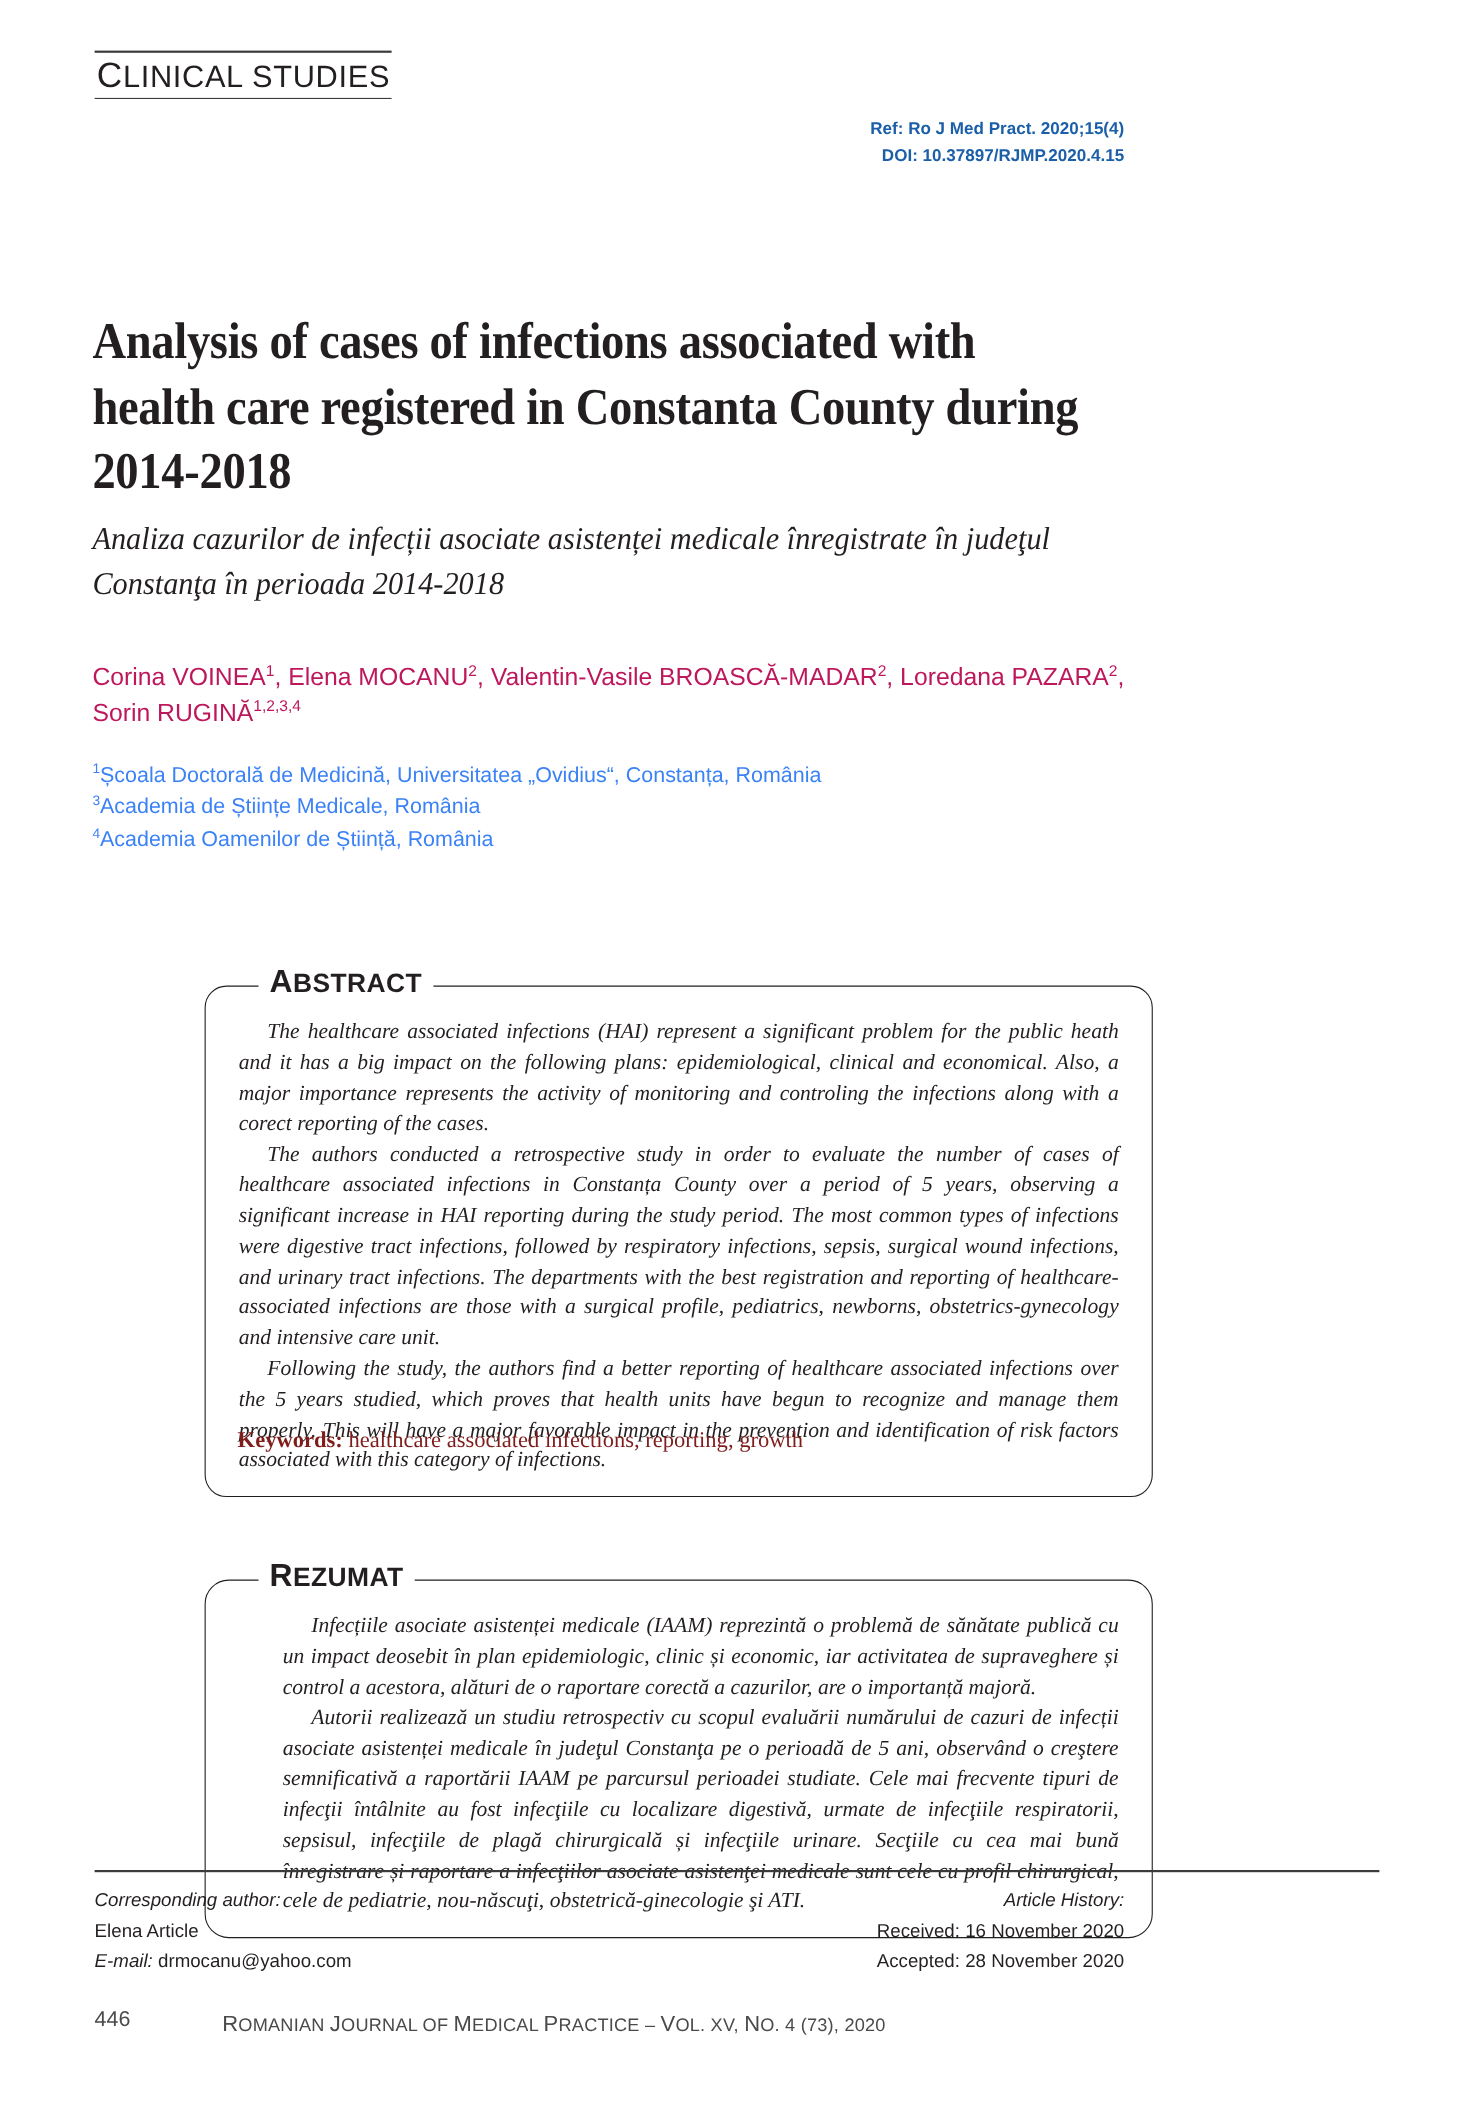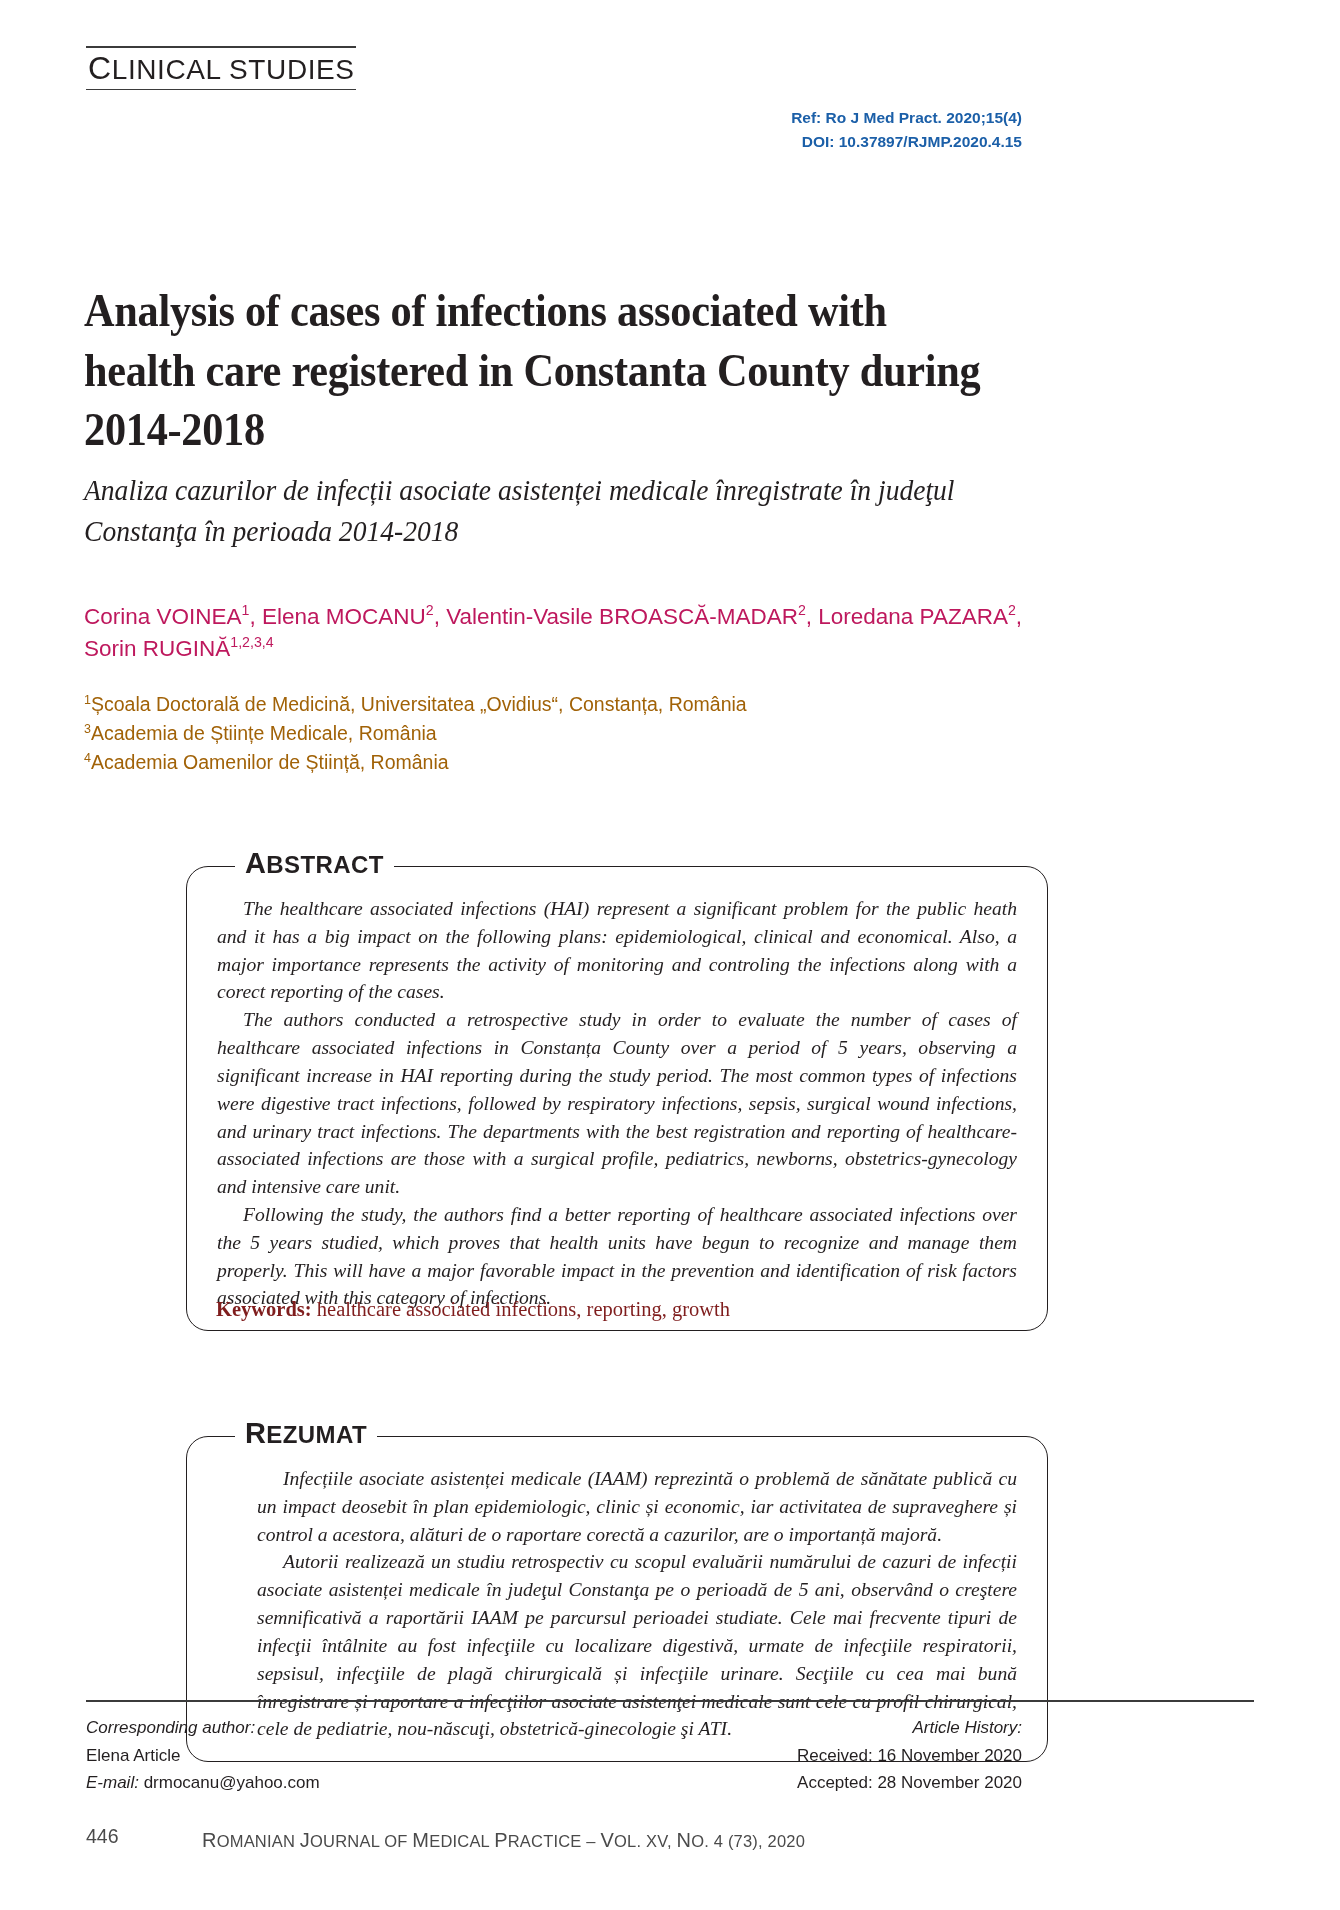--- a/index.html
+++ b/index.html
@@ -100,35 +100,35 @@
   }
   .authors sup { font-size: 0.63em; }
 
   .affils {
     position: absolute;
     left: 84px;
     top: 690px;
     width: 1060px;
     font-size: 19.5px;
     line-height: 1.48;
-    color: #a16207;
+    color: #3b82f6;
   }
   .affils sup { font-size: 0.64em; }
   .affils div { white-space: nowrap; }
 
   
   .absbox {
     position: absolute;
     left: 186px;
     width: 862px;
     border: 1.6px solid #231f20;
     border-radius: 22px;
     box-sizing: border-box;
   }
-  #abstract-box { top: 866px; }
+  #abstract-box { top: 896px; border-radius: 20px; }
   #rezumat-box  { top: 1436px; padding-left: 40px; }
 
   .boxlabel {
     position: absolute;
     top: -18px;
     left: 48px;
     background: #ffffff;
     padding: 0 10px;
     font-family: "Liberation Sans", sans-serif;
     font-weight: bold;

